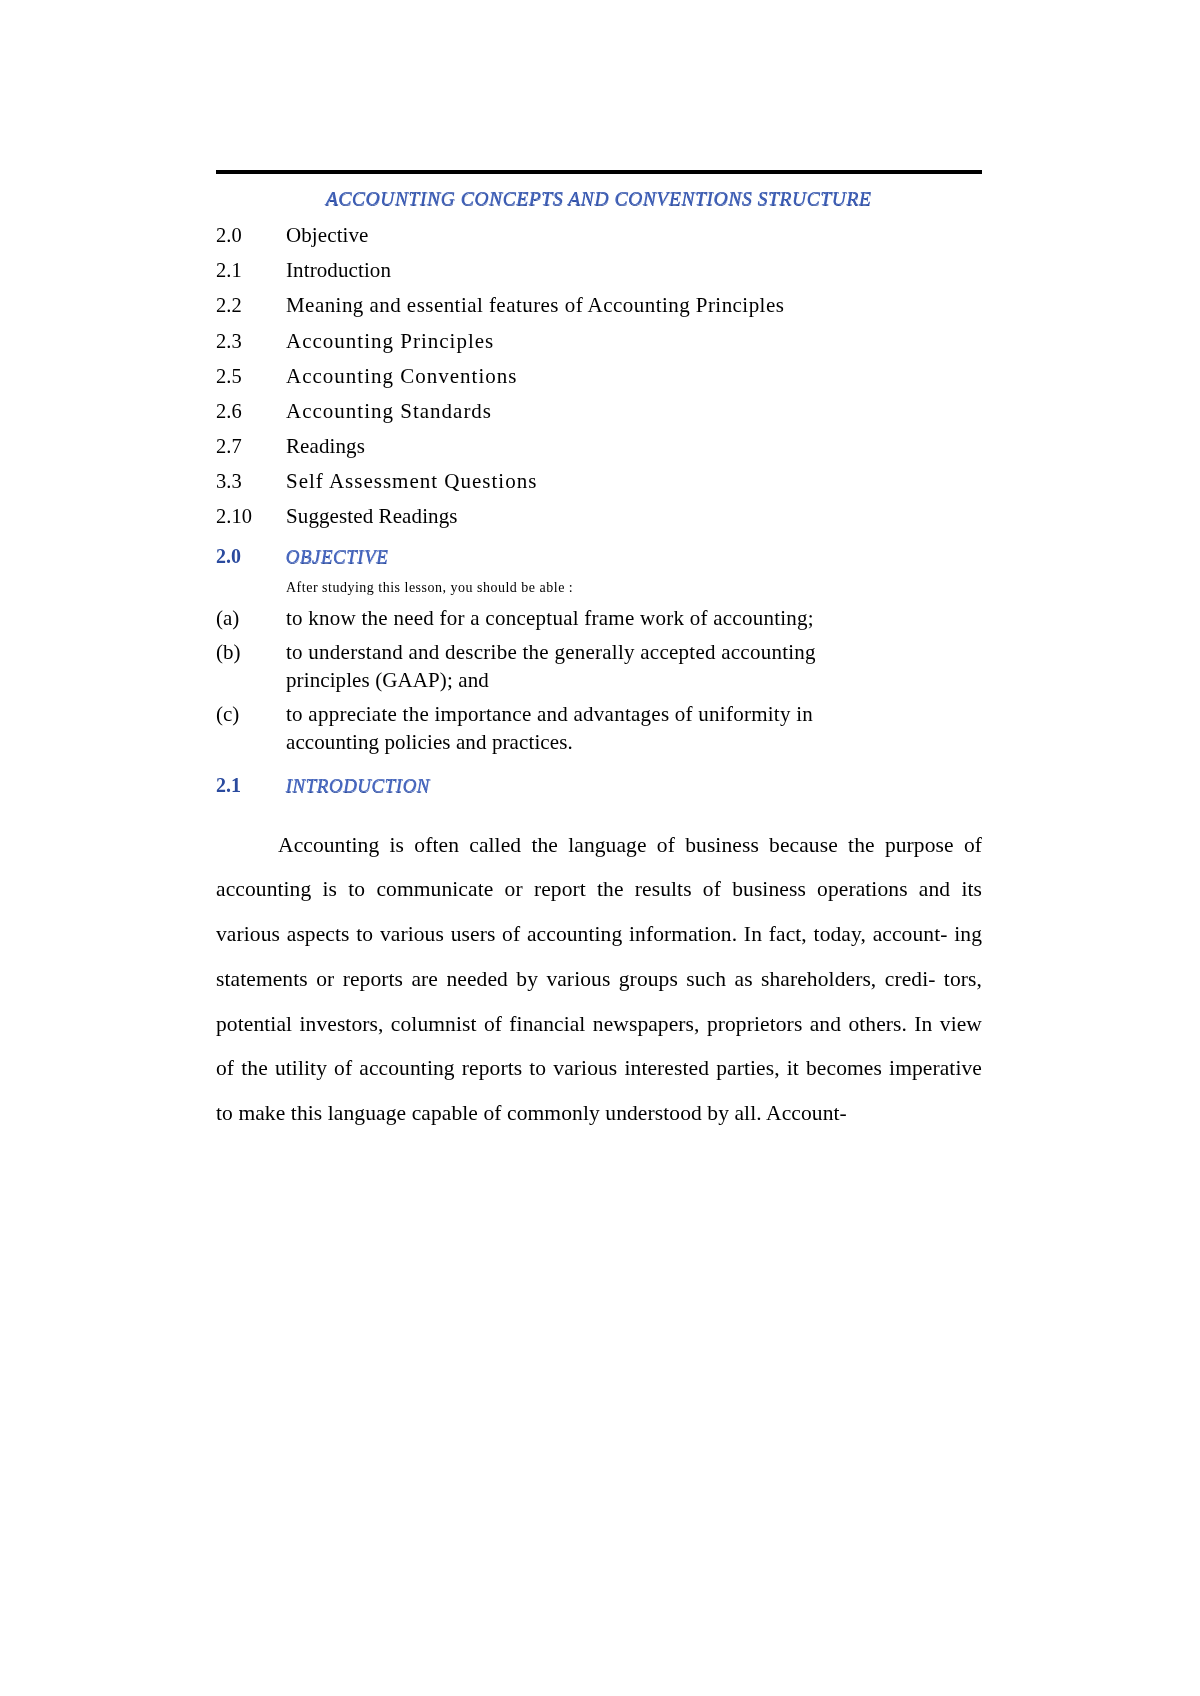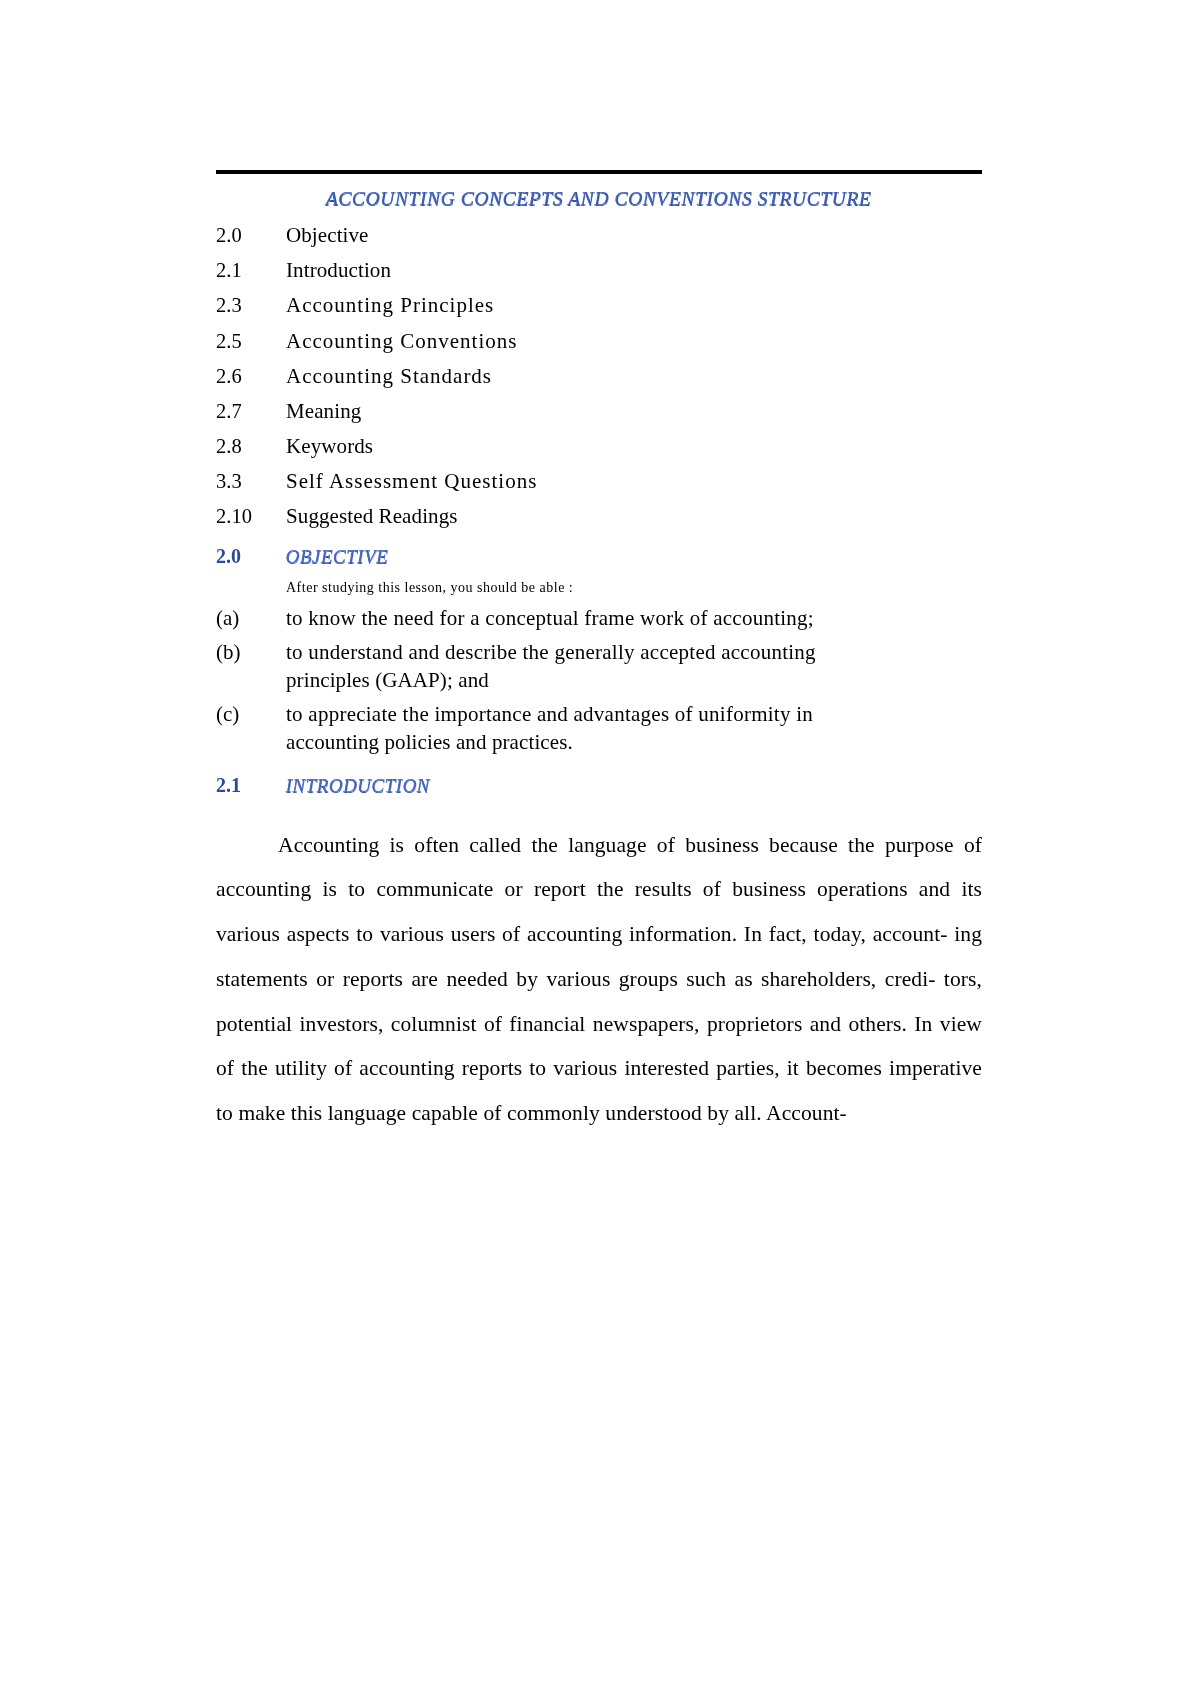--- a/index.html
+++ b/index.html
@@ -157,46 +157,46 @@
       <div class="toc-row">
         <span class="toc-num">2.0</span>
         <span class="toc-label tight">Objective</span>
       </div>
 
       <div class="toc-row">
         <span class="toc-num">2.1</span>
         <span class="toc-label tight">Introduction</span>
       </div>
 
+      <div class="toc-row">
+        <span class="toc-num">2.2</span>
+        <span class="toc-label">Meaning  and  essential  features  of  Accounting  Principles</span>
+      </div>
 
       <div class="toc-row">
         <span class="toc-num">2.3</span>
         <span class="toc-label wide">Accounting  Principles</span>
       </div>
 
 
       <div class="toc-row">
         <span class="toc-num">2.5</span>
         <span class="toc-label wide">Accounting  Conventions</span>
       </div>
 
       <div class="toc-row">
         <span class="toc-num">2.6</span>
         <span class="toc-label wide">Accounting  Standards</span>
       </div>
 
       <div class="toc-row">
         <span class="toc-num">2.7</span>
-        <span class="toc-label tight">Meaning</span>
-      </div>
-
-      <div class="toc-row">
-        <span class="toc-num">2.8</span>
-        <span class="toc-label tight">Keywords</span>
-      </div>
+        <span class="toc-label tight">Readings</span>
+      </div>
+
 
       <div class="toc-row">
         <span class="toc-num">3.3</span>
         <span class="toc-label wide">Self  Assessment  Questions</span>
       </div>
 
       <div class="toc-row">
         <span class="toc-num">2.10</span>
         <span class="toc-label tight">Suggested Readings</span>
       </div>

